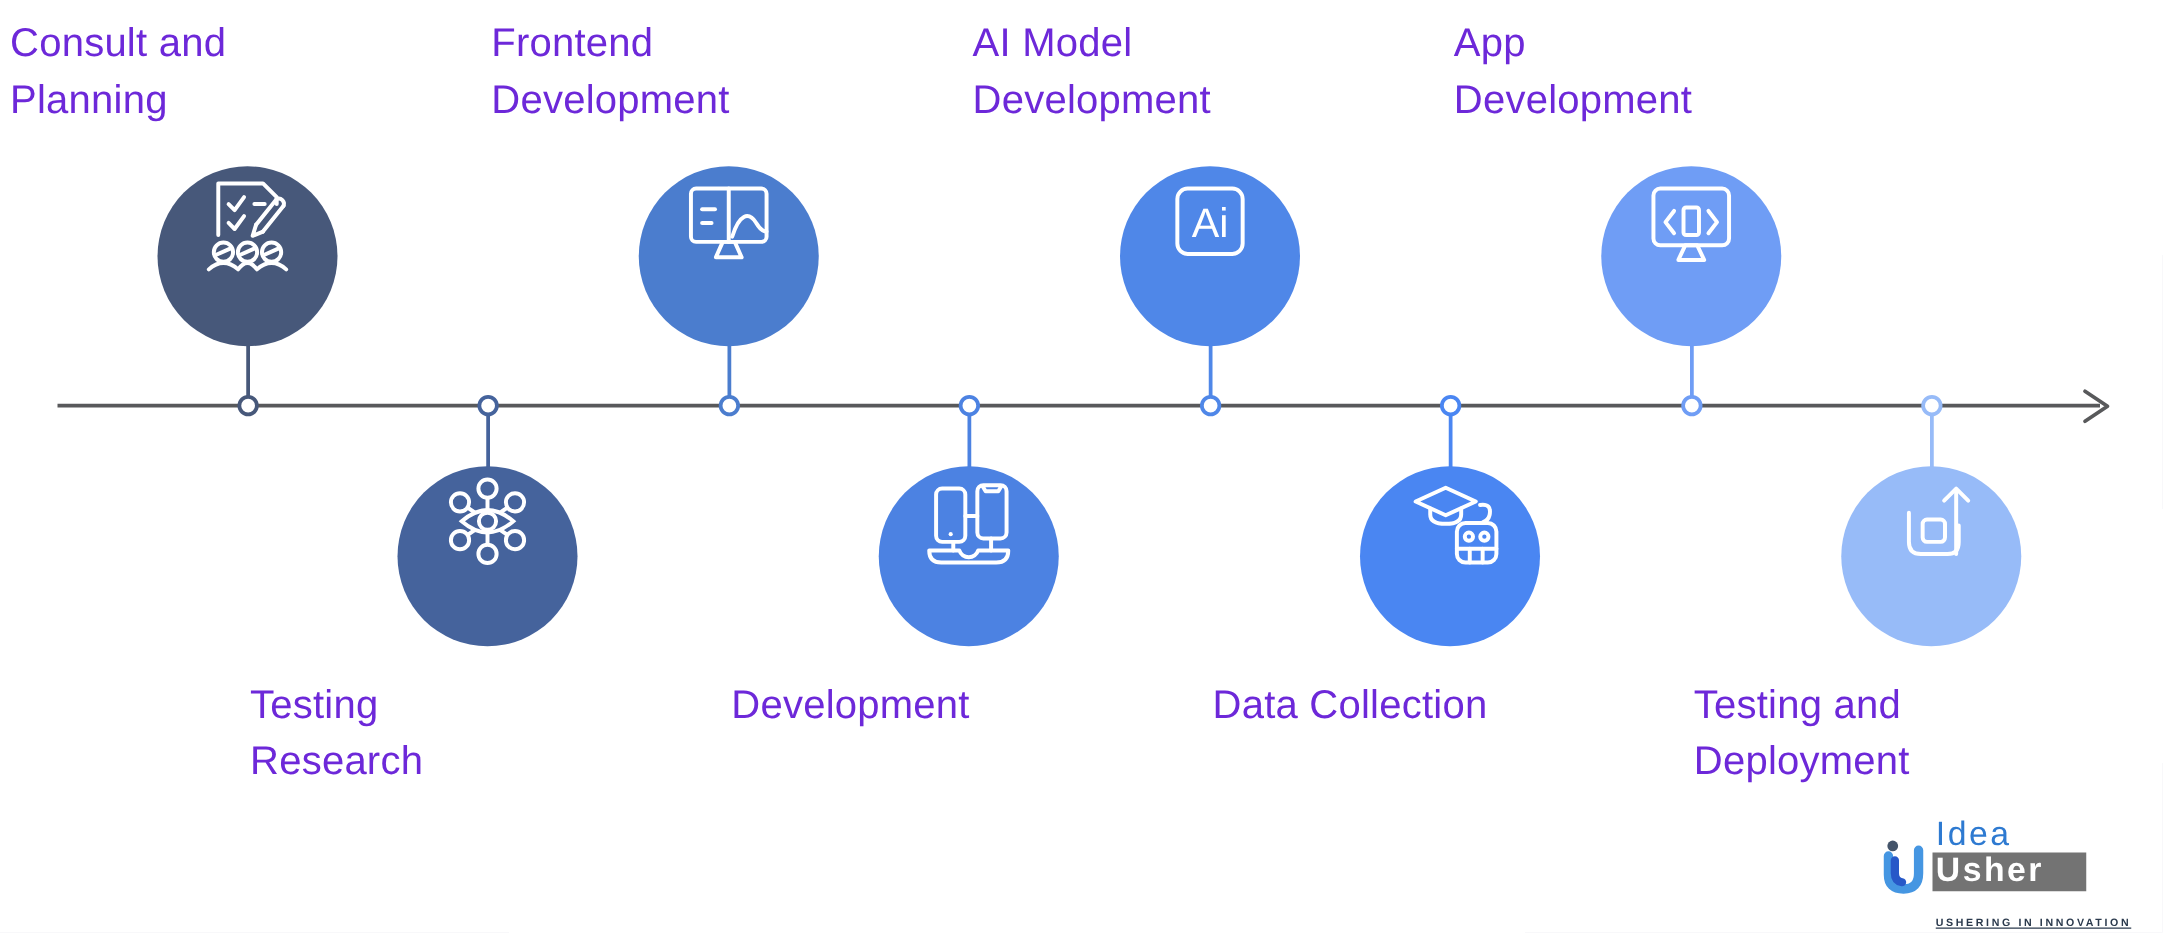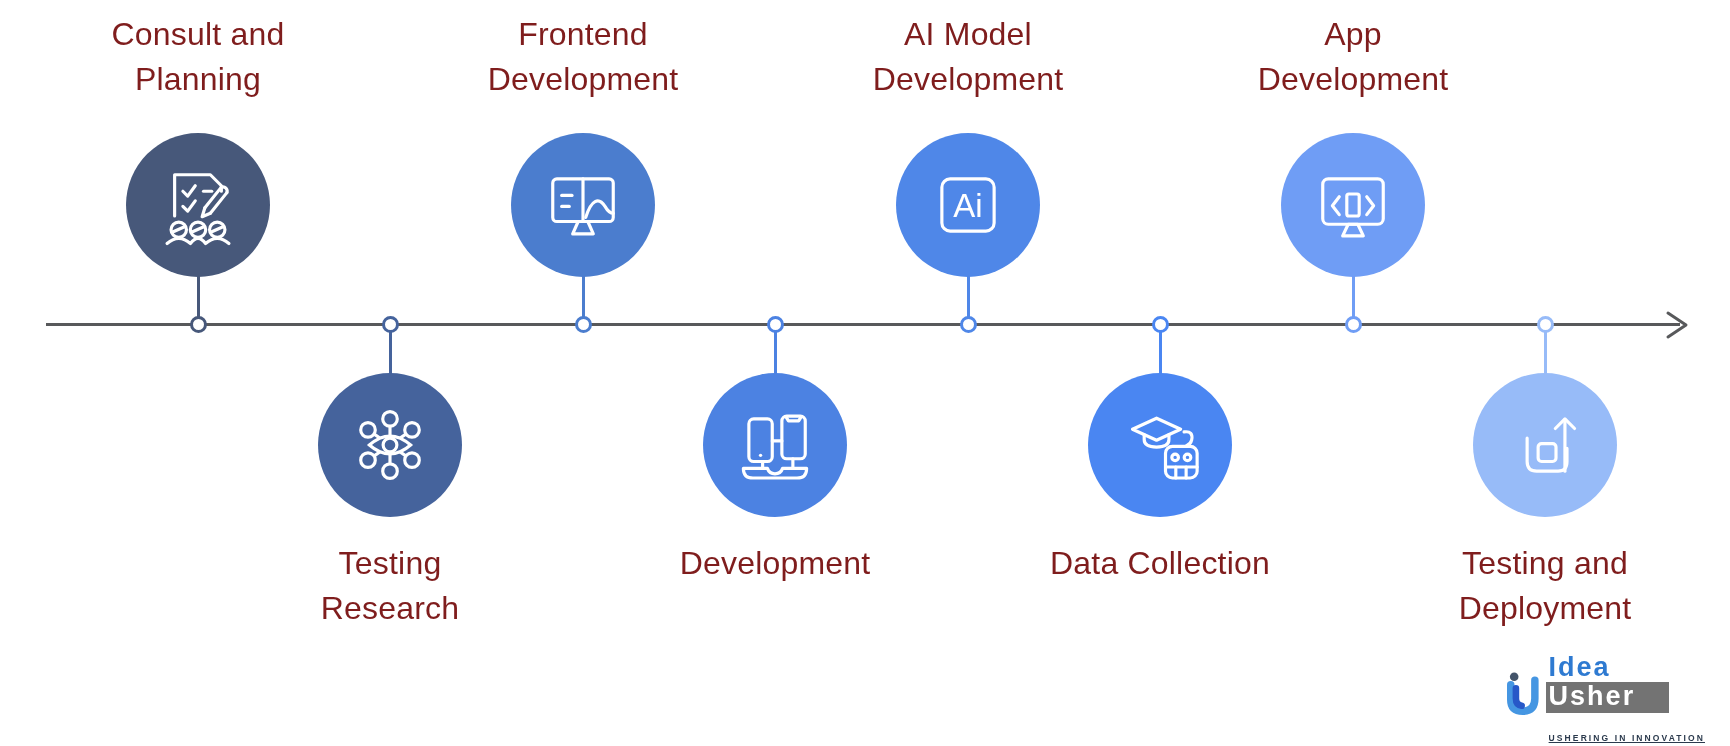--- a/index.html
+++ b/index.html
@@ -13,31 +13,31 @@
     position:absolute;left:46px;top:323px;width:1634px;height:3px;
     background:#58595b;z-index:1;
   }
   .timeline-arrowhead{position:absolute;left:1664px;top:310px;z-index:1;}
 
   
   .phase{position:absolute;top:0;width:0;height:746px;}
   .phase *{box-sizing:border-box;}
 
   .label{
-    position:absolute;left:-190px;width:380px;text-align:center;
-    color:#7f1d1d;font-size:32px;line-height:45px;font-weight:500;
+    position:absolute;left:-190px;width:380px;
+    color:#6d28d9;font-size:32px;line-height:45px;font-weight:500;
     letter-spacing:.2px;z-index:3;
   }
   .phase.top  .label{top:12px;}
   .phase.bottom .label{top:541px;}
 
   .bubble{
     position:absolute;left:-72px;width:144px;height:144px;border-radius:50%;
     background:var(--c);color:var(--c);
-    display:flex;align-items:center;justify-content:center;z-index:3;
+    display:flex;align-items:flex-start;justify-content:center;z-index:3;
   }
   .phase.top    .bubble{top:133px;}
   .phase.bottom .bubble{top:373px;}
 
   .connector{position:absolute;left:-1.5px;width:3px;background:var(--c);z-index:2;}
   .phase.top    .connector{top:270px;height:50px;}
   .phase.bottom .connector{top:330px;height:48px;}
 
   .node{
     position:absolute;left:-8.5px;top:316px;width:17px;height:17px;
@@ -47,21 +47,21 @@
   .icon{display:block;}
   .icon .s{fill:none;stroke:#fff;stroke-width:2.3;stroke-linecap:round;stroke-linejoin:round;}
   .icon .mask{fill:currentColor;stroke:#fff;stroke-width:2.3;}
   .icon text{font-family:"Liberation Sans",sans-serif;}
 
   
   .logo{position:absolute;left:1505px;top:652px;width:200px;height:90px;z-index:5;display:flex;}
   .logo-mark{width:62px;height:80px;margin-top:2px;}
   .logo-text{margin-left:5px;display:flex;flex-direction:column;}
   .logo-idea{
-    color:#2e7ad1;font-size:27px;font-weight:bold;letter-spacing:2px;
+    color:#2e7ad1;font-size:27px;font-weight:normal;letter-spacing:2px;
     line-height:30px;padding-left:3px;
   }
   .logo-usher-box{
     background:#737373;color:#ffffff;font-size:27px;font-weight:bold;
     letter-spacing:2px;line-height:27px;padding:1px 8px 3px 3px;width:112px;
   }
   .logo-tagline{
     color:#2b3a4d;font-size:8.5px;font-weight:bold;letter-spacing:2.1px;
     margin-top:20px;padding-left:3px;white-space:nowrap;text-decoration:underline;
   }

